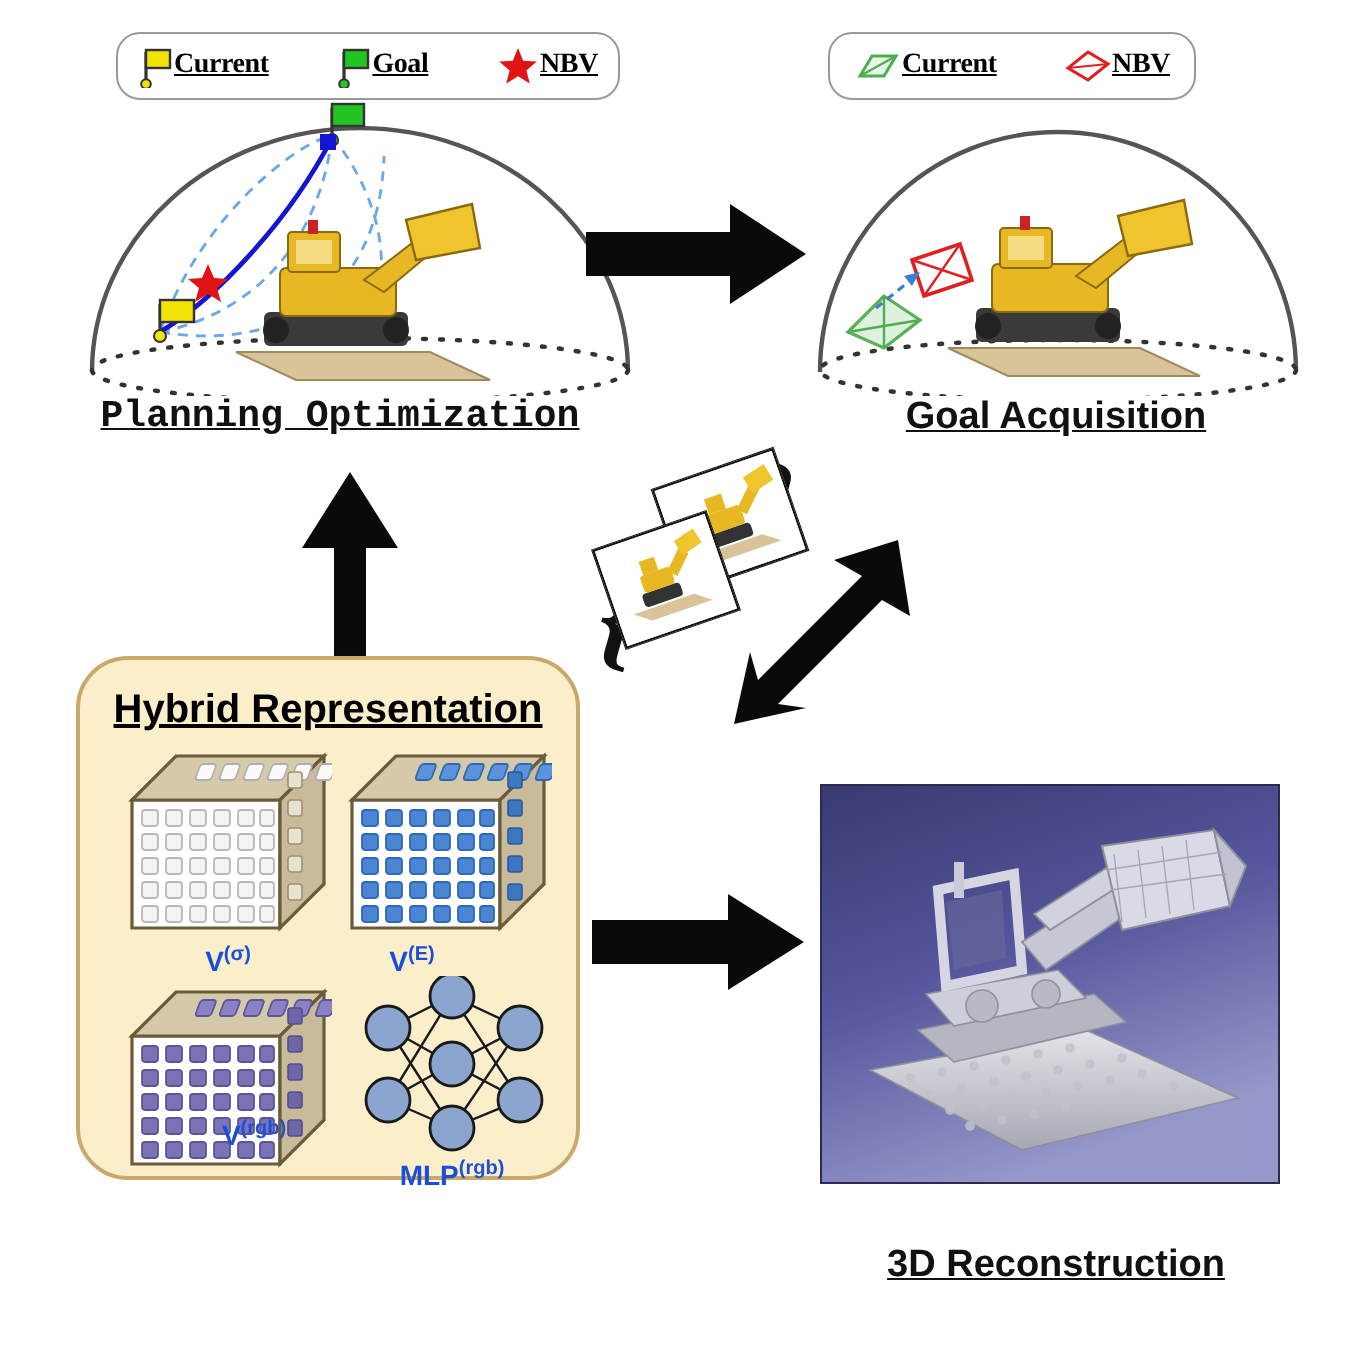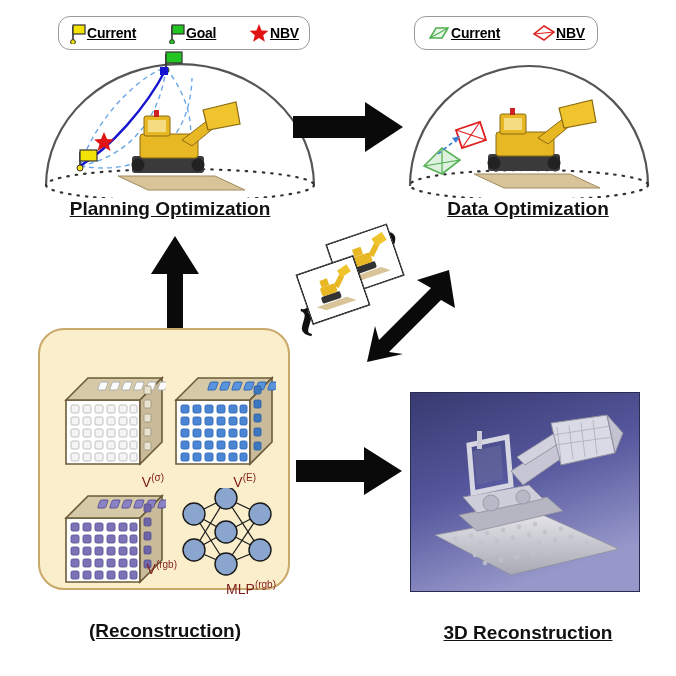--- a/index.html
+++ b/index.html
@@ -3,38 +3,38 @@
 <meta charset="utf-8">
 <style>
   html,body{margin:0;padding:0;background:#fff;}
   body{width:676px;height:676px;position:relative;overflow:hidden;
        font-family:"Liberation Sans",sans-serif;}
   .abs{position:absolute;}
 
   
   .legend{position:absolute;border:1.6px solid #9a9a9a;border-radius:12px;
           background:#fff;display:flex;align-items:center;
-          box-sizing:border-box;}
+          box-sizing:border-box;font-family:Liberation Serif, serif;}
   .legend .item{display:flex;align-items:center;}
   .legend .lbl{font-weight:bold;font-size:14px;color:#000;
                text-decoration:underline;letter-spacing:-0.2px;}
 
   
   .caption{position:absolute;text-align:center;font-weight:bold;
            font-size:19px;color:#111;line-height:1.15;}
   .caption span{text-decoration:underline;}
 
   
   .hybrid{position:absolute;background:#faeecb;border:2.6px solid #c9a96a;
           border-radius:26px;box-sizing:border-box;}
   .hybrid-title{position:absolute;width:100%;text-align:center;
                 font-weight:bold;font-size:20px;color:#000;
                 text-decoration:underline;top:14px;left:0;}
-  .cube-label{position:absolute;text-align:right;font-weight:normal;
-              font-size:14px;color:#7f1d1d;width:100px;}
+  .cube-label{position:absolute;text-align:center;font-weight:bold;
+              font-size:14px;color:#1d4ed8;width:100px;}
   .cube-label sup{font-size:10px;}
 
   
   .recon{position:absolute;border:1px solid #2a2a52;
          background:linear-gradient(160deg,#3a3b72 0%,#54549a 45%,#8e8fc4 100%);}
 
   
   .photocard{position:absolute;background:#fff;border:1.4px solid #111;
              box-shadow:0 0 0 0.5px #111;}
   .brace{position:absolute;font-size:54px;color:#111;font-weight:bold;
@@ -118,21 +118,21 @@
   <g>
     <line x1="126" y1="6" x2="126" y2="22" stroke="#333" stroke-width="1.6"></line>
     <rect x="126" y="4" width="16" height="11" fill="#22c522" stroke="#333" stroke-width="1.2"></rect>
     <circle cx="126" cy="22" r="3" fill="#22c522" stroke="#333" stroke-width="1"></circle>
     <rect x="120" y="19" width="8" height="8" fill="#1414d2"></rect>
   </g>
 
   <polygon points="64,84 67,91 74,91.5 68.5,96 70.5,103 64,99 57.5,103 59.5,96 54,91.5 61,91" fill="#e01414"></polygon>
 </svg>
 
-<div class="caption" style="left:30px;top:198px;width:280px;">
+<div class="caption" style="left:30px;top:198px;width:280px;font-family:Liberation Mono, monospace;">
   <span>Planning Optimization</span>
 </div>
 
 <svg class="abs" style="left:404px;top:48px;" width="250" height="150" viewBox="0 0 250 150">
   <path d="M6,138 A119,120 0 0 1 244,138" fill="none" stroke="#555" stroke-width="2.2"></path>
   <ellipse cx="125" cy="137" rx="119" ry="15" fill="none" stroke="#333" stroke-width="2.2" stroke-dasharray="1.5,7" stroke-linecap="round"></ellipse>
   <g>
     <polygon points="70,126 166,126 196,140 100,140" fill="#d9c49a" stroke="#a08a5e" stroke-width="1"></polygon>
     <rect x="84" y="106" width="72" height="17" rx="3" fill="#3a3a3a"></rect>
     <circle cx="90" cy="115" r="6.5" fill="#222"></circle>
@@ -157,21 +157,21 @@
     <line x1="76" y1="74" x2="58" y2="100" stroke="#e02020" stroke-width="1.2"></line>
   </g>
 
   <g>
     <line x1="34" y1="106" x2="54" y2="90" stroke="#3a7fd5" stroke-width="1.6" stroke-dasharray="4,3"></line>
     <polygon points="56,88 48,90 52,95" fill="#3a7fd5"></polygon>
   </g>
 </svg>
 
 <div class="caption" style="left:400px;top:198px;width:256px;">
-  <span>Data Optimization</span>
+  <span>Goal Acquisition</span>
 </div>
 
 <svg class="abs" style="left:291px;top:98px;" width="114" height="58" viewBox="0 0 114 58">
   <polygon points="2,18 74,18 74,4 112,29 74,54 74,40 2,40" fill="#0a0a0a"></polygon>
 </svg>
 
 <div class="brace" style="left:378px;top:225px;transform:rotate(16deg);">}</div>
 <div class="brace" style="left:298px;top:288px;transform:rotate(196deg);">}</div>
 
 <div class="photocard" style="left:333px;top:233px;width:62px;height:52px;transform:rotate(-19deg);">
@@ -200,20 +200,21 @@
 
 <svg class="abs" style="left:355px;top:264px;" width="102" height="102" viewBox="0 0 102 102">
   <polygon points="94,6 100,44 86,36 34,88 48,90 12,98 20,62 24,76 76,24 62,16" fill="#0a0a0a"></polygon>
 </svg>
 
 <svg class="abs" style="left:147px;top:234px;" width="56" height="102" viewBox="0 0 56 102">
   <polygon points="28,2 52,40 36,40 36,100 20,100 20,40 4,40" fill="#0a0a0a"></polygon>
 </svg>
 
 <div class="hybrid" style="left:38px;top:328px;width:252px;height:262px;">
+  <div class="hybrid-title">Hybrid Representation</div>
 
   <svg class="abs" style="left:22px;top:42px;" width="104" height="98" viewBox="0 0 104 98">
     <polygon points="4,28 78,28 78,92 4,92" fill="#ffffff" stroke="#6b5b3a" stroke-width="1.6"></polygon>
     <polygon points="4,28 26,6 100,6 78,28" fill="#d6c9a8" stroke="#6b5b3a" stroke-width="1.6"></polygon>
     <polygon points="78,28 100,6 100,70 78,92" fill="#c9bb99" stroke="#6b5b3a" stroke-width="1.6"></polygon>
     <g fill="#f4f4f4" stroke="#b8b8b8" stroke-width="0.9">
       <rect x="9" y="33" width="8" height="8" rx="1.6"></rect>
         <rect x="21" y="33" width="8" height="8" rx="1.6"></rect>
       <rect x="33" y="33" width="8" height="8" rx="1.6"></rect>
         <rect x="45" y="33" width="8" height="8" rx="1.6"></rect>
@@ -401,21 +402,20 @@
         <circle cx="86" cy="62" r="11"></circle>
     </g>
   </svg>
   <div class="cube-label" style="left:136px;top:229px;margin-top:20px;">
     <span>MLP</span><sup>(rgb)</sup>
   </div>
 </div>
 
 <div class="caption" style="left:22px;top:598px;width:286px;">
   <br>
-  <span>(Reconstruction)</span>
 </div>
 
 <svg class="abs" style="left:294px;top:444px;" width="110" height="54" viewBox="0 0 110 54">
   <polygon points="2,16 70,16 70,3 108,27 70,51 70,38 2,38" fill="#0a0a0a"></polygon>
 </svg>
 
 <div class="recon" style="left:410px;top:392px;width:228px;height:198px;">
   <svg width="228" height="198" viewBox="0 0 228 198">
     <defs>
       <linearGradient id="bg" x1="0" y1="0" x2="0.4" y2="1">

